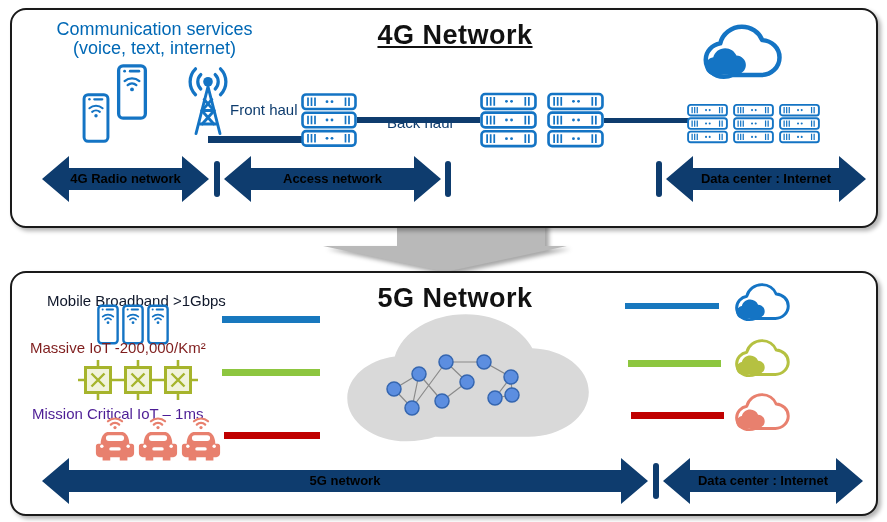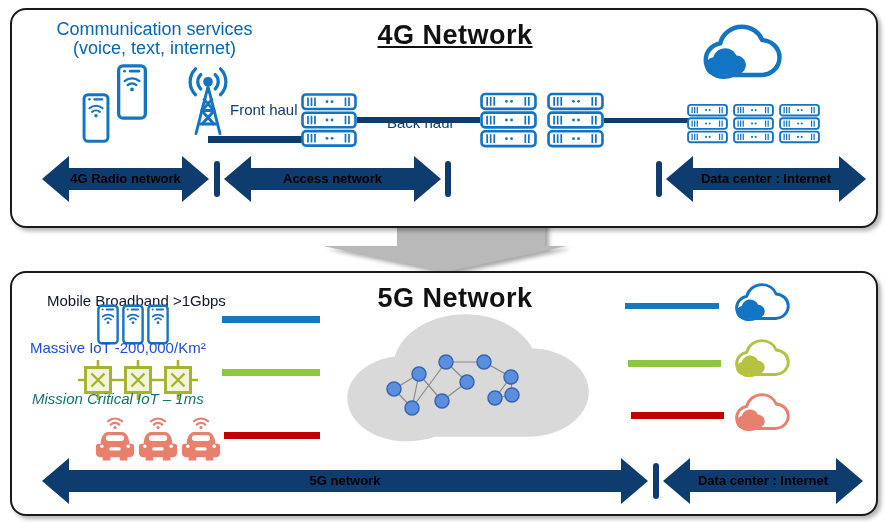--- a/index.html
+++ b/index.html
@@ -173,33 +173,33 @@
         <use href="#phone"></use>
       </svg>
     <svg class="abs" style="left:110px;top:31px;" width="22" height="41" viewBox="0 0 24 44">
         <use href="#phone"></use>
       </svg>
     <svg class="abs" style="left:135px;top:31px;" width="22" height="41" viewBox="0 0 24 44">
         <use href="#phone"></use>
       </svg>
     <div class="cline" style="left:210px;top:43px;width:98px;height:7px;background:#1878be;"></div>
 
-    <div class="abs svc" style="left:18px;top:66px;color:#1d4ed8;">Massive IoT -200,000/Km²</div>
+    <div class="abs svc" style="left:18px;top:66px;color:#7f1d1d;">Massive IoT -200,000/Km²</div>
     <svg class="abs" style="left:66px;top:87px;" width="40" height="40" viewBox="0 0 40 40">
         <use href="#iot-chip"></use>
       </svg>
     <svg class="abs" style="left:106px;top:87px;" width="40" height="40" viewBox="0 0 40 40">
         <use href="#iot-chip"></use>
       </svg>
     <svg class="abs" style="left:146px;top:87px;" width="40" height="40" viewBox="0 0 40 40">
         <use href="#iot-chip"></use>
       </svg>
     <div class="cline" style="left:210px;top:96px;width:98px;height:7px;background:#8dc63f;"></div>
 
-    <div class="abs svc" style="left:20px;top:117px;color:#0f766e;font-style:italic;">Mission Critical IoT – 1ms</div>
+    <div class="abs svc" style="left:20px;top:132px;color:#4c1d95;">Mission Critical IoT – 1ms</div>
     <svg class="abs" style="left:82px;top:144px;" width="42" height="46" viewBox="0 0 44 48">
         <use href="#car"></use>
       </svg>
     <svg class="abs" style="left:125px;top:144px;" width="42" height="46" viewBox="0 0 44 48">
         <use href="#car"></use>
       </svg>
     <svg class="abs" style="left:168px;top:144px;" width="42" height="46" viewBox="0 0 44 48">
         <use href="#car"></use>
       </svg>
     <div class="cline" style="left:212px;top:159px;width:96px;height:7px;background:#c00000;"></div>

